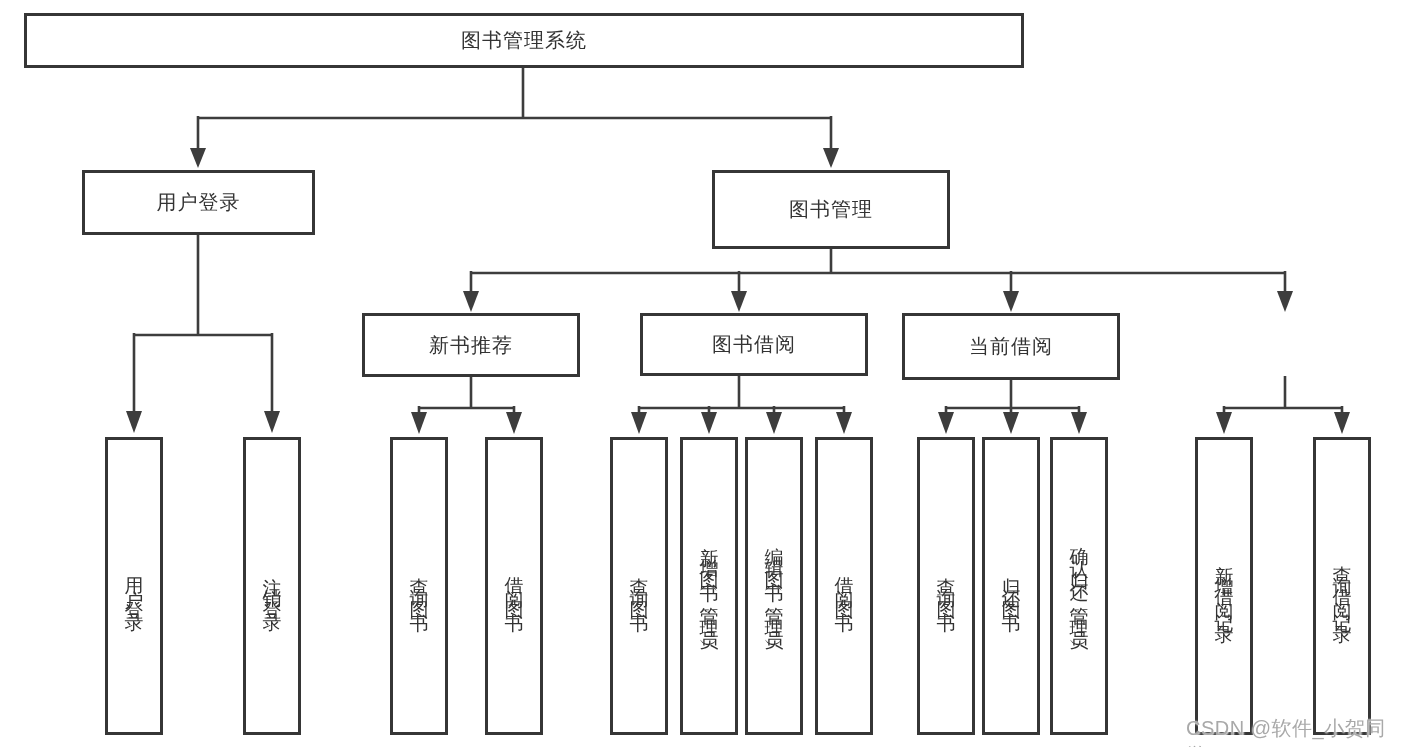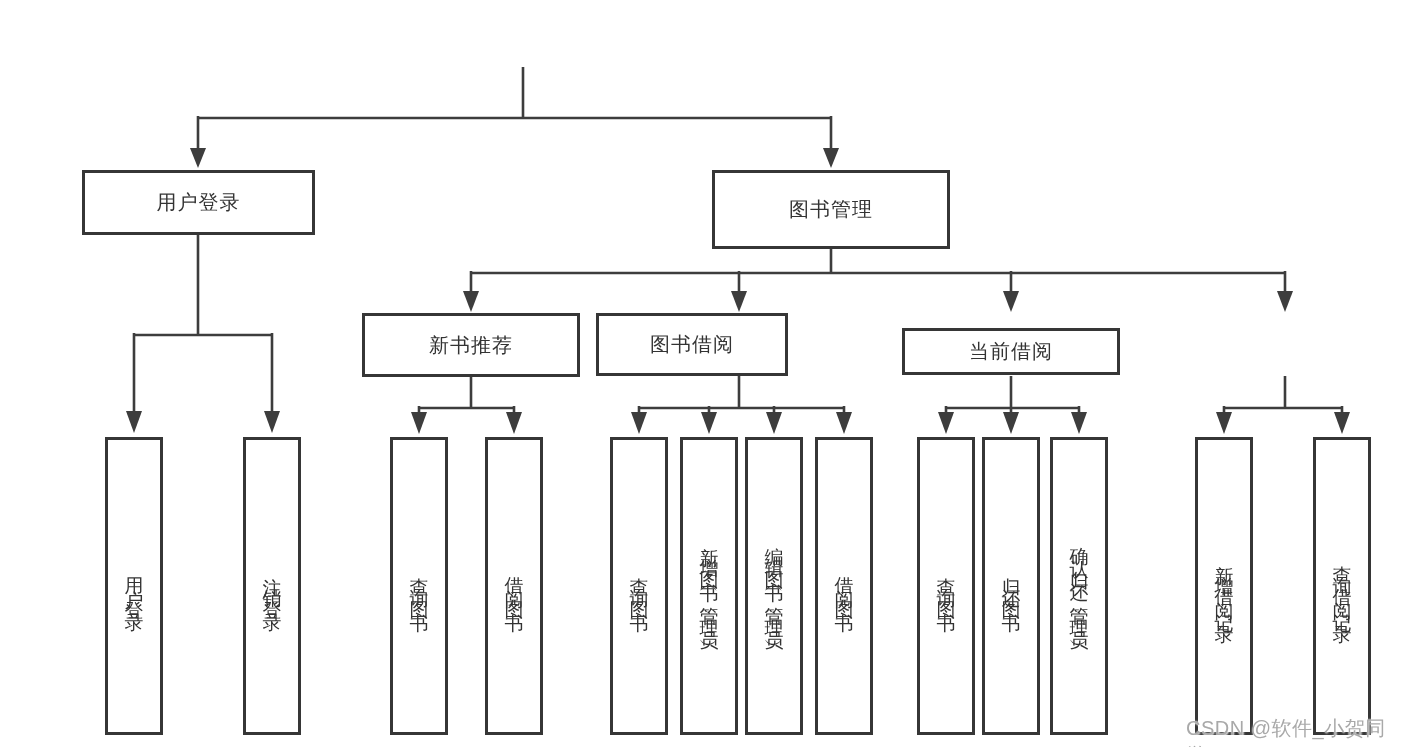--- a/index.html
+++ b/index.html
@@ -95,27 +95,28 @@
       <polygon points="1071,412 1087,412 1079,434"></polygon>
     </g>
 
     <g>
       <path d="M1285 376 V408 M1224 408 H1342 M1224 406 V414 M1342 406 V414"></path>
       <polygon points="1216,412 1232,412 1224,434"></polygon>
       <polygon points="1334,412 1350,412 1342,434"></polygon>
     </g>
   </svg>
 
+  <div class="node" style="left:24px;top:13px;width:1000px;height:55px">图书管理系统</div>
 
   <div class="node" style="left:82px;top:170px;width:233px;height:65px">用户登录</div>
   <div class="node" style="left:712px;top:170px;width:238px;height:79px">图书管理</div>
 
   <div class="node" style="left:362px;top:313px;width:218px;height:64px">新书推荐</div>
-  <div class="node" style="left:596px;top:313px;width:192px;height:63px">图书借阅</div>
-  <div class="node" style="left:902px;top:328px;width:218px;height:47px">当前借阅</div>
+  <div class="node" style="left:640px;top:313px;width:228px;height:63px">图书借阅</div>
+  <div class="node" style="left:902px;top:313px;width:218px;height:67px">当前借阅</div>
 
   <div class="node leaf" style="left:105px;top:437px;width:58px;height:298px">用户登录</div>
   <div class="node leaf" style="left:243px;top:437px;width:58px;height:298px">注销登录</div>
 
   <div class="node leaf" style="left:390px;top:437px;width:58px;height:298px">查询图书</div>
   <div class="node leaf" style="left:485px;top:437px;width:58px;height:298px">借阅图书</div>
 
   <div class="node leaf" style="left:610px;top:437px;width:58px;height:298px">查询图书</div>
   <div class="node leaf" style="left:680px;top:437px;width:58px;height:298px">新增图书（管理员）</div>
   <div class="node leaf" style="left:745px;top:437px;width:58px;height:298px">编辑图书（管理员）</div>

